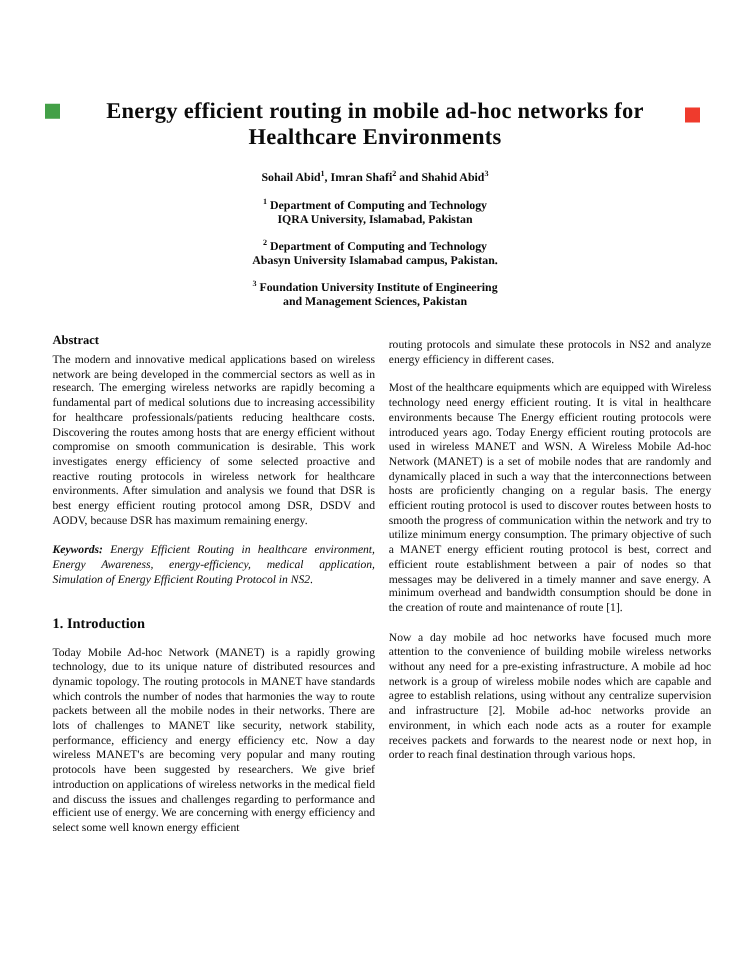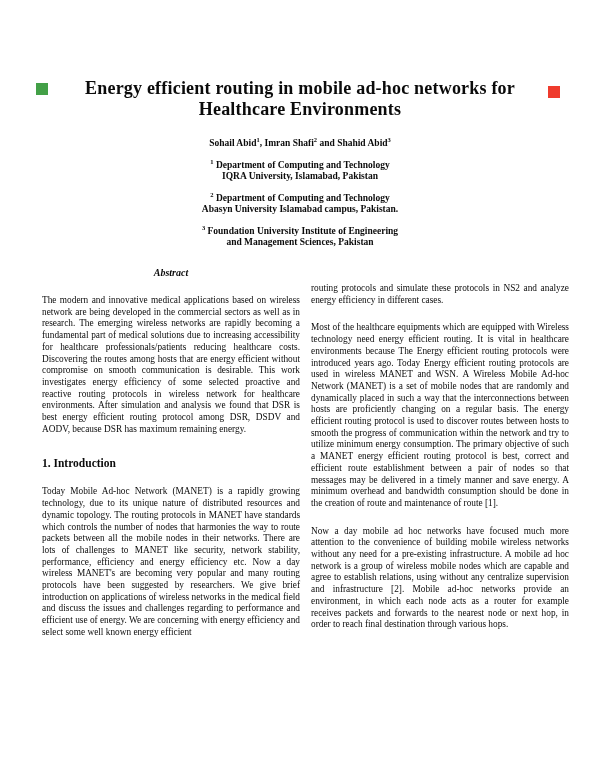--- a/index.html
+++ b/index.html
@@ -20,23 +20,23 @@
 
   .affiliations { text-align: center; font-size: 9.5px; font-weight: bold; }
   .affil { margin-top: 11px; line-height: 11px; }
 
   sup { font-size: 6.5px; line-height: 0; vertical-align: super; }
 
   .columns { display: flex; gap: 11px; padding: 0 31px 0 42px; margin-top: 19px;
              font-size: 9.3px; line-height: 11.7px; text-align: justify; }
   .col { flex: 1 1 0; min-width: 0; }
 
-  .abstract-heading { font-size: 10px; font-weight: bold; text-align: center;
-                      margin: 0 0 3px; line-height: 12px; font-style: italic; }
-  .col p { margin: 16px 0 12px; }
+  .abstract-heading { font-size: 10px; font-weight: bold; 
+                      margin: 0 0 3px; line-height: 12px; }
+  .col p { margin: 4px 0 12px; }
   .keywords { font-style: italic; }
   .keywords .kw-label { font-weight: bold; }
   .intro-heading { font-size: 11.5px; font-weight: bold; margin: 22px 0 12px;
                    text-align: left; line-height: 13px; }
 </style>
 </head>
 <body>
 
 <div class="page">
 
@@ -51,20 +51,21 @@
     <div class="affil"><sup>1</sup> <span>Department of Computing and Technology</span><br><span>IQRA University, Islamabad, Pakistan</span></div>
     <div class="affil"><sup>2</sup> <span>Department of Computing and Technology</span><br><span>Abasyn University Islamabad campus, Pakistan.</span></div>
     <div class="affil"><sup>3</sup> <span>Foundation University Institute of Engineering</span><br><span>and Management Sciences, Pakistan</span></div>
   </div>
 
   <div class="columns">
 
     <div class="col">
       <div class="abstract-heading">Abstract</div>
       <p>The modern and innovative medical applications based on wireless network are being developed in the commercial sectors as well as in research. The emerging wireless networks are rapidly becoming a fundamental part of medical solutions due to increasing accessibility for healthcare professionals/patients reducing healthcare costs. Discovering the routes among hosts that are energy efficient without compromise on smooth communication is desirable. This work investigates energy efficiency of some selected proactive and reactive routing protocols in wireless network for healthcare environments. After simulation and analysis we found that DSR is best energy efficient routing protocol among DSR, DSDV and AODV, because DSR has maximum remaining energy.</p>
+      <p class="keywords"><span class="kw-label">Keywords:</span> <span>Energy Efficient Routing in healthcare environment, Energy Awareness, energy-efficiency, medical application, Simulation of Energy Efficient Routing Protocol in NS2.</span></p>
       <div class="intro-heading">1. Introduction</div>
       <p>Today Mobile Ad-hoc Network (MANET) is a rapidly growing technology, due to its unique nature of distributed resources and dynamic topology. The routing protocols in MANET have standards which controls the number of nodes that harmonies the way to route packets between all the mobile nodes in their networks. There are lots of challenges to MANET like security, network stability, performance, efficiency and energy efficiency etc. Now a day wireless MANET's are becoming very popular and many routing protocols have been suggested by researchers. We give brief introduction on applications of wireless networks in the medical field and discuss the issues and challenges regarding to performance and efficient use of energy. We are concerning with energy efficiency and select some well known energy efficient</p>
     </div>
 
     <div class="col">
       <p>routing protocols and simulate these protocols in NS2 and analyze energy efficiency in different cases.</p>
       <p>Most of the healthcare equipments which are equipped with Wireless technology need energy efficient routing. It is vital in healthcare environments because The Energy efficient routing protocols were introduced years ago. Today Energy efficient routing protocols are used in wireless MANET and WSN. A Wireless Mobile Ad-hoc Network (MANET) is a set of mobile nodes that are randomly and dynamically placed in such a way that the interconnections between hosts are proficiently changing on a regular basis. The energy efficient routing protocol is used to discover routes between hosts to smooth the progress of communication within the network and try to utilize minimum energy consumption. The primary objective of such a MANET energy efficient routing protocol is best, correct and efficient route establishment between a pair of nodes so that messages may be delivered in a timely manner and save energy. A minimum overhead and bandwidth consumption should be done in the creation of route and maintenance of route [1].</p>
       <p>Now a day mobile ad hoc networks have focused much more attention to the convenience of building mobile wireless networks without any need for a pre-existing infrastructure. A mobile ad hoc network is a group of wireless mobile nodes which are capable and agree to establish relations, using without any centralize supervision and infrastructure [2]. Mobile ad-hoc networks provide an environment, in which each node acts as a router for example receives packets and forwards to the nearest node or next hop, in order to reach final destination through various hops.</p>
     </div>
 

